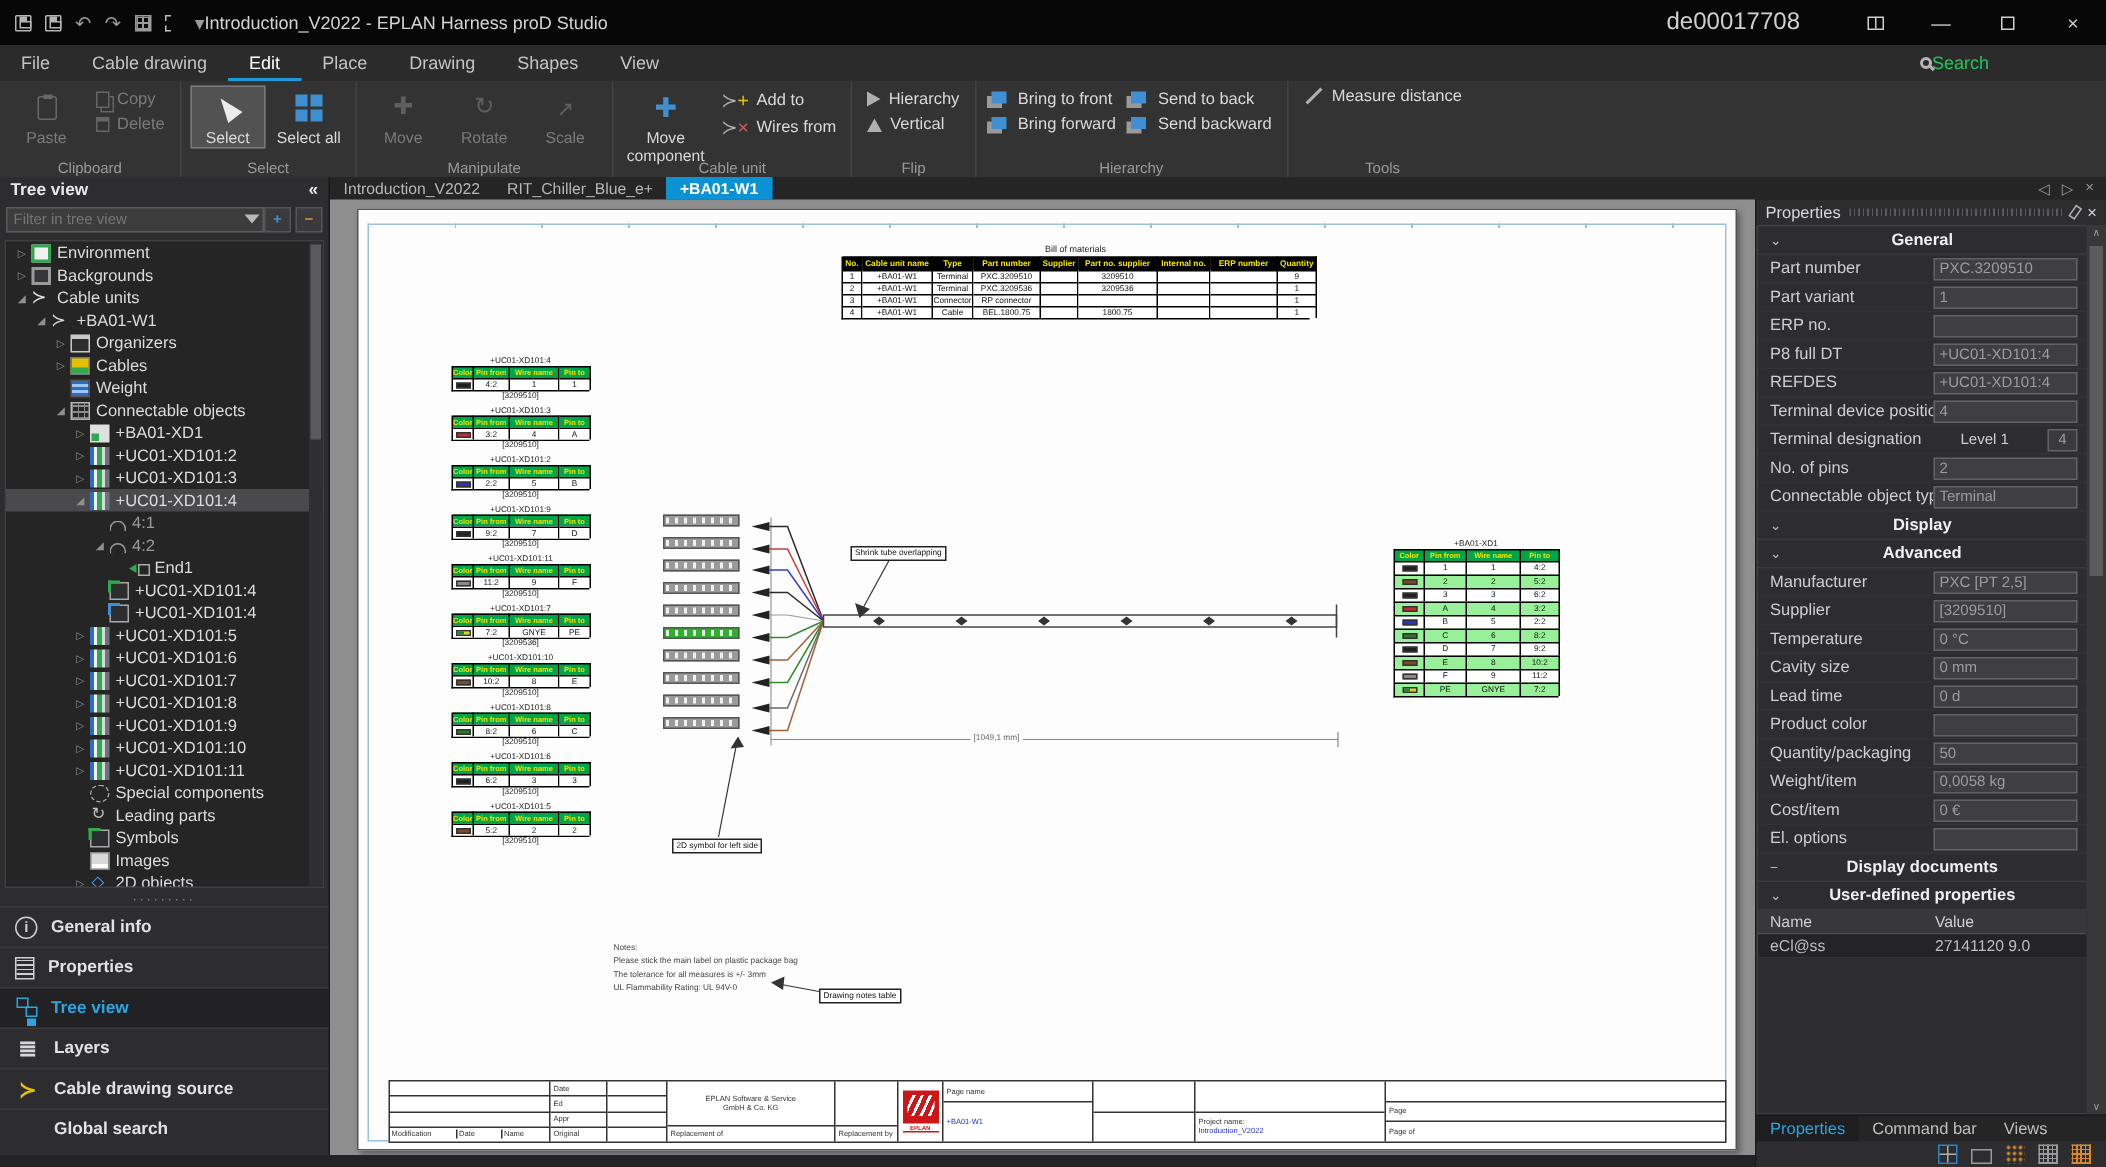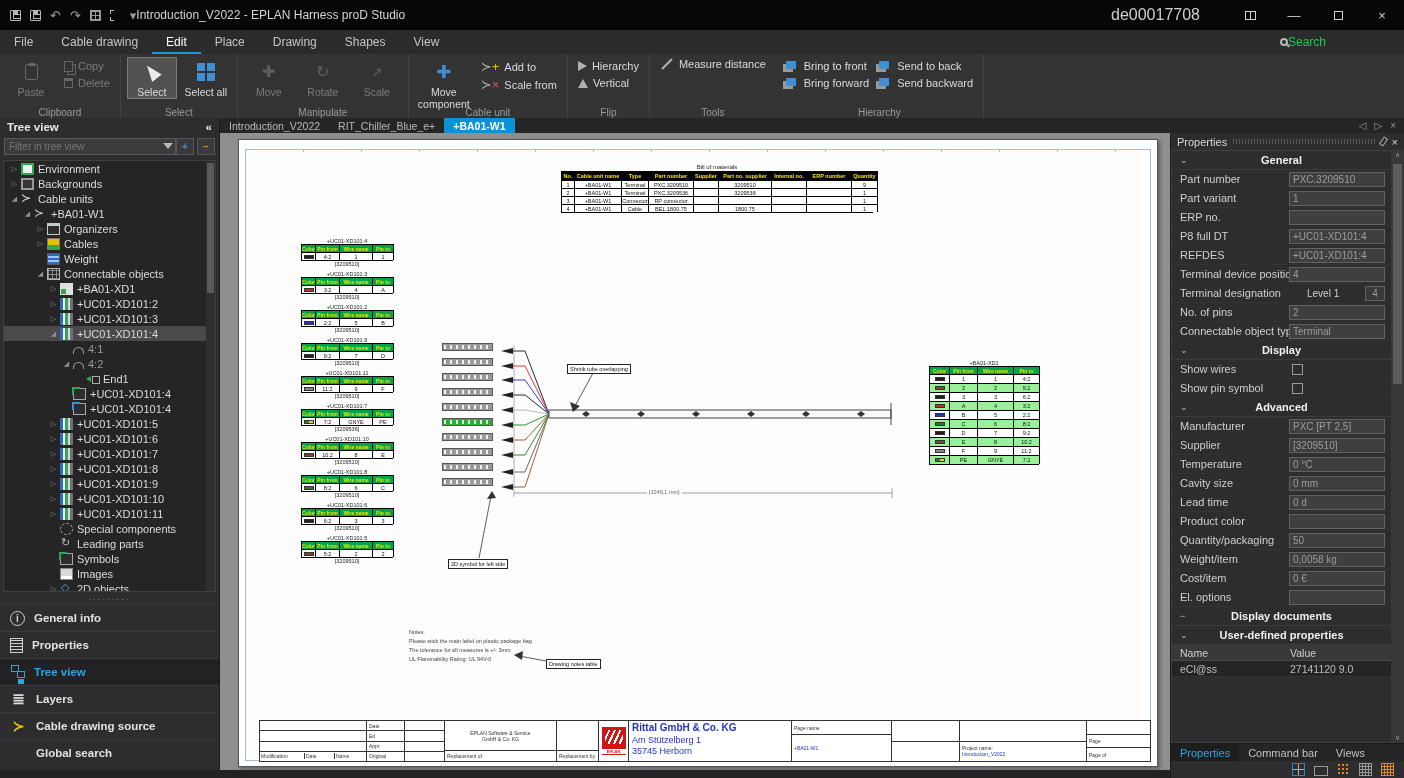--- a/index.html
+++ b/index.html
@@ -295,44 +295,37 @@
       <span class="bicon mci">✚</span>
       <span>Move component</span>
     </div>
     <div class="scol">
       <div class="sb">
           <span class="glyph gray">≻<span class="yellow">+</span></span>
           <span>Add to</span>
         </div>
       <div class="sb">
           <span class="glyph gray">≻<span class="red">×</span></span>
-          <span>Scale from</span>
+          <span>Wires from</span>
         </div>
     </div>
     <div class="gname">Cable unit</div>
   </div>
   <div class="rgroup">
     <div class="scol">
       <div class="sb">
           <span class="fliphi"></span>
           <span>Hierarchy</span>
         </div>
       <div class="sb">
           <span class="flipvi"></span>
           <span>Vertical</span>
         </div>
     </div>
     <div class="gname">Flip</div>
-  </div>
-  <div class="rgroup" style="border-right:none">
-    <div class="sb">
-        <span class="measi"></span>
-        <span>Measure distance</span>
-      </div>
-    <div class="gname">Tools</div>
   </div>
   <div class="rgroup">
     <div class="hier2">
       <div class="scol">
         <div class="sb">
             <span class="hieri"></span>
             <span>Bring to front</span>
           </div>
         <div class="sb">
             <span class="hieri"></span>
@@ -344,20 +337,27 @@
             <span class="hieri"></span>
             <span>Send to back</span>
           </div>
         <div class="sb">
             <span class="hieri"></span>
             <span>Send backward</span>
           </div>
       </div>
     </div>
     <div class="gname">Hierarchy</div>
+  </div>
+  <div class="rgroup" style="border-right:none">
+    <div class="sb">
+        <span class="measi"></span>
+        <span>Measure distance</span>
+      </div>
+    <div class="gname">Tools</div>
   </div>
 </div>
 
 <div class="tabstrip">
   <div style="display:flex">
 
   <div class="dtab">Introduction_V2022</div>
       <div class="dtab">RIT_Chiller_Blue_e+</div>
       <div class="dtab active">+BA01-W1</div>
     </div>
@@ -951,25 +951,20 @@
         </div>
         <div class="tbrow">Replacement of</div>
       </div>
       <div class="tbc" style="width:42px">
         <div class="tbrow" style="flex:3"></div>
         <div class="tbrow">Replacement by</div>
       </div>
       <div class="tbc" style="width:30px;justify-content:center">
         <div class="eplogo"></div>
       </div>
-      <div class="tbc rittal" style="width:163px">
-        <div class="r1">Rittal GmbH &amp; Co. KG</div>
-        <div class="r2">Am Stützelberg 1</div>
-        <div class="r2">35745      Herborn</div>
-      </div>
       <div class="tbc" style="width:100px">
         <div class="tbrow" style="flex:1">Page name</div>
         <div class="tbrow blue-txt" style="flex:2;border-bottom:none">+BA01-W1</div>
       </div>
       <div class="tbc" style="width:68px">
         <div class="tbrow"></div>
           <div class="tbrow"></div>
       </div>
       <div class="tbc" style="width:127px">
         <div class="tbrow"></div>
@@ -1039,31 +1034,20 @@
         </div>
         <div class="prow">
           <span class="plabel">Connectable object type</span>
           <span class="pval">Terminal</span>
         </div>
       </div>
     <div class="sechead">
       <span class="chev">⌄</span>
       <span class="st">Display</span>
     </div>
-    <div>
-
-    <div class="prow">
-          <span class="plabel">Show wires</span>
-          <span class="cb"></span>
-        </div>
-        <div class="prow">
-          <span class="plabel">Show pin symbol</span>
-          <span class="cb"></span>
-        </div>
-      </div>
     <div class="sechead">
       <span class="chev">⌄</span>
       <span class="st">Advanced</span>
     </div>
     <div>
 
     <div class="prow">
           <span class="plabel">Manufacturer</span>
           <span class="pval">PXC [PT 2,5]</span>
         </div>

